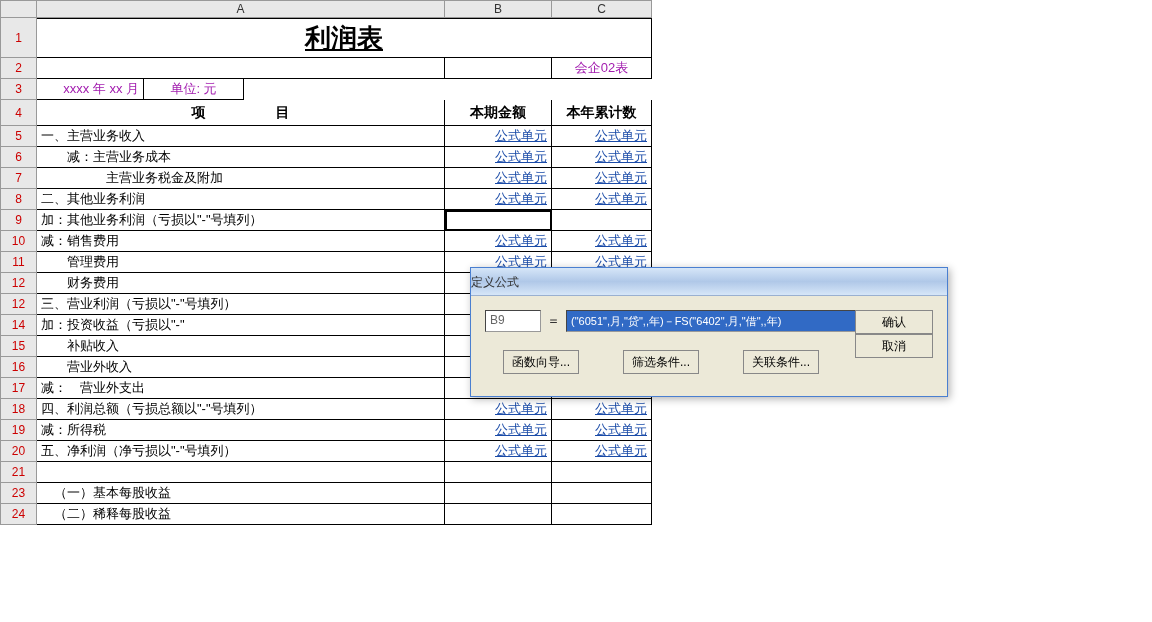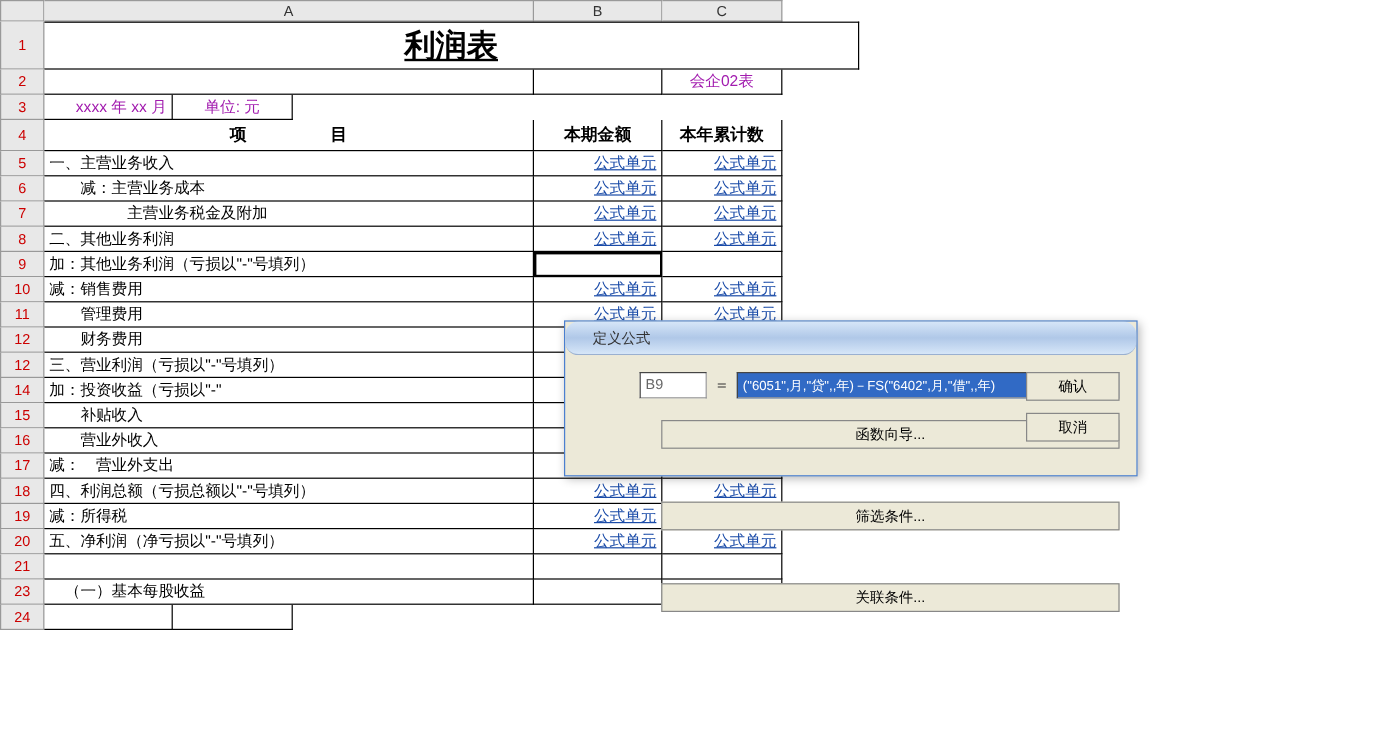--- a/index.html
+++ b/index.html
@@ -44,24 +44,23 @@
   border: 1px solid #4a7fd0;
   box-shadow: 2px 2px 8px rgba(0,0,0,0.3);
   z-index: 100;
 }
 .dialog-title {
   height: 28px;
   background: linear-gradient(to bottom, #d6e6f8, #b0c8e8 50%, #d6e6f8);
   border-bottom: 1px solid #9ab0d0;
   font-size: 12px;
   color: #333;
-  padding: 6px 23px;
-  border-radius: 11px;
-}
-.dialog-body { padding: 14px 14px 6px 14px; margin-left: 48px; }
+  padding: 6px 0;
+}
+.dialog-body { padding: 14px 14px 6px 14px; }
 .drow1 { display: flex; align-items: center; gap: 6px; margin-bottom: 18px; }
 .cell-ref {
   width: 56px; height: 22px;
   border: 1px inset #999;
   background: #fff;
   font-size: 12px; padding: 2px 4px;
   color: #666;
 }
 .eq { font-size: 13px; color: #333; }
 .formula-input {
@@ -75,42 +74,42 @@
 }
 .dbtn {
   height: 24px;
   background: #ece9d8;
   border: 1px solid #888;
   font-size: 12px;
   padding: 0 10px;
   cursor: pointer;
 }
 .dbtn-wide { width: 78px; }
-.drow2 { display: flex; gap: 44px; padding-left: 18px; flex-direction: column; }
+.drow2 { display: flex; gap: 44px; padding-left: 18px; }
 .drow2 .dbtn { padding: 0 8px; }
-.side-btns { position: absolute; right: 14px; top: 42px; display: flex; flex-direction: column; gap: 10px; }
+.side-btns { position: absolute; right: 14px; top: 42px; display: flex; flex-direction: column; }
 
 </style>
 </head>
 <body>
 
 <div class="sheet">
 
   <div class="col-headers">
     <div class="corner"></div>
     <div class="ch chA">A</div>
     <div class="ch chB">B</div>
     <div class="ch chC">C</div>
   </div>
 
   <div class="rows" id="rows">
 
     <div class="row row-h1">
       <div class="rh" style="height:40px">1</div>
-      <div class="cell cA title-cell" style="width:679px;border-top:1px solid #000">利润表</div>
+      <div class="cell cA title-cell" style="width:615px;border-top:1px solid #000">利润表</div>
     </div>
 
     <div class="row row-h">
       <div class="rh">2</div>
       <div class="cell cA" style="border-right:1px solid #000"></div>
       <div class="cell cB"></div>
       <div class="cell cC red" style="justify-content:center">会企02表</div>
     </div>
 
     <div class="row row-h">
@@ -289,20 +288,21 @@
         <div class="cell cC right"></div>
       </div>
       <div class="row row-h">
         <div class="rh">23</div>
         <div class="cell cA">　（一）基本每股收益</div>
         <div class="cell cB right"></div>
         <div class="cell cC right"></div>
       </div>
       <div class="row row-h">
         <div class="rh">24</div>
+        <div class="cell cA">　（二）稀释每股收益</div>
         <div class="cell cB right"></div>
         <div class="cell cC right"></div>
       </div>
 
   </div>
 
   <div class="dialog">
     <div class="dialog-title">定义公式</div>
     <div class="dialog-body">
       <div class="drow1">

